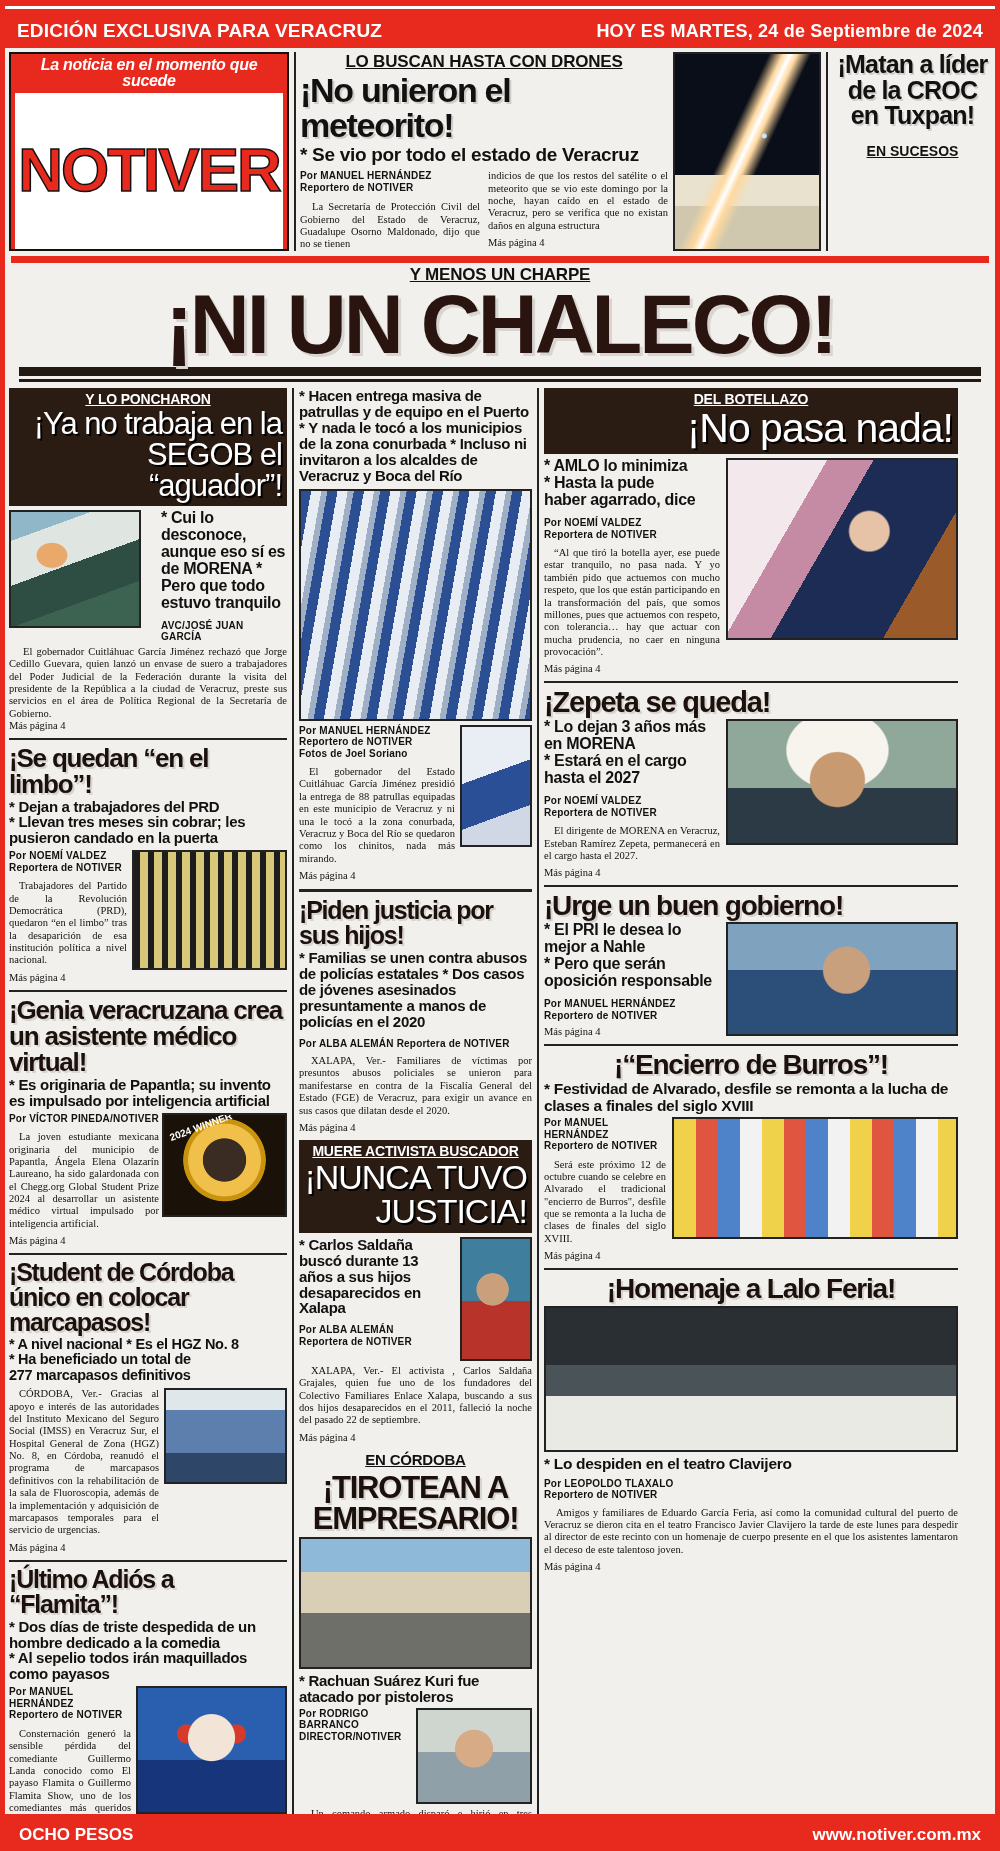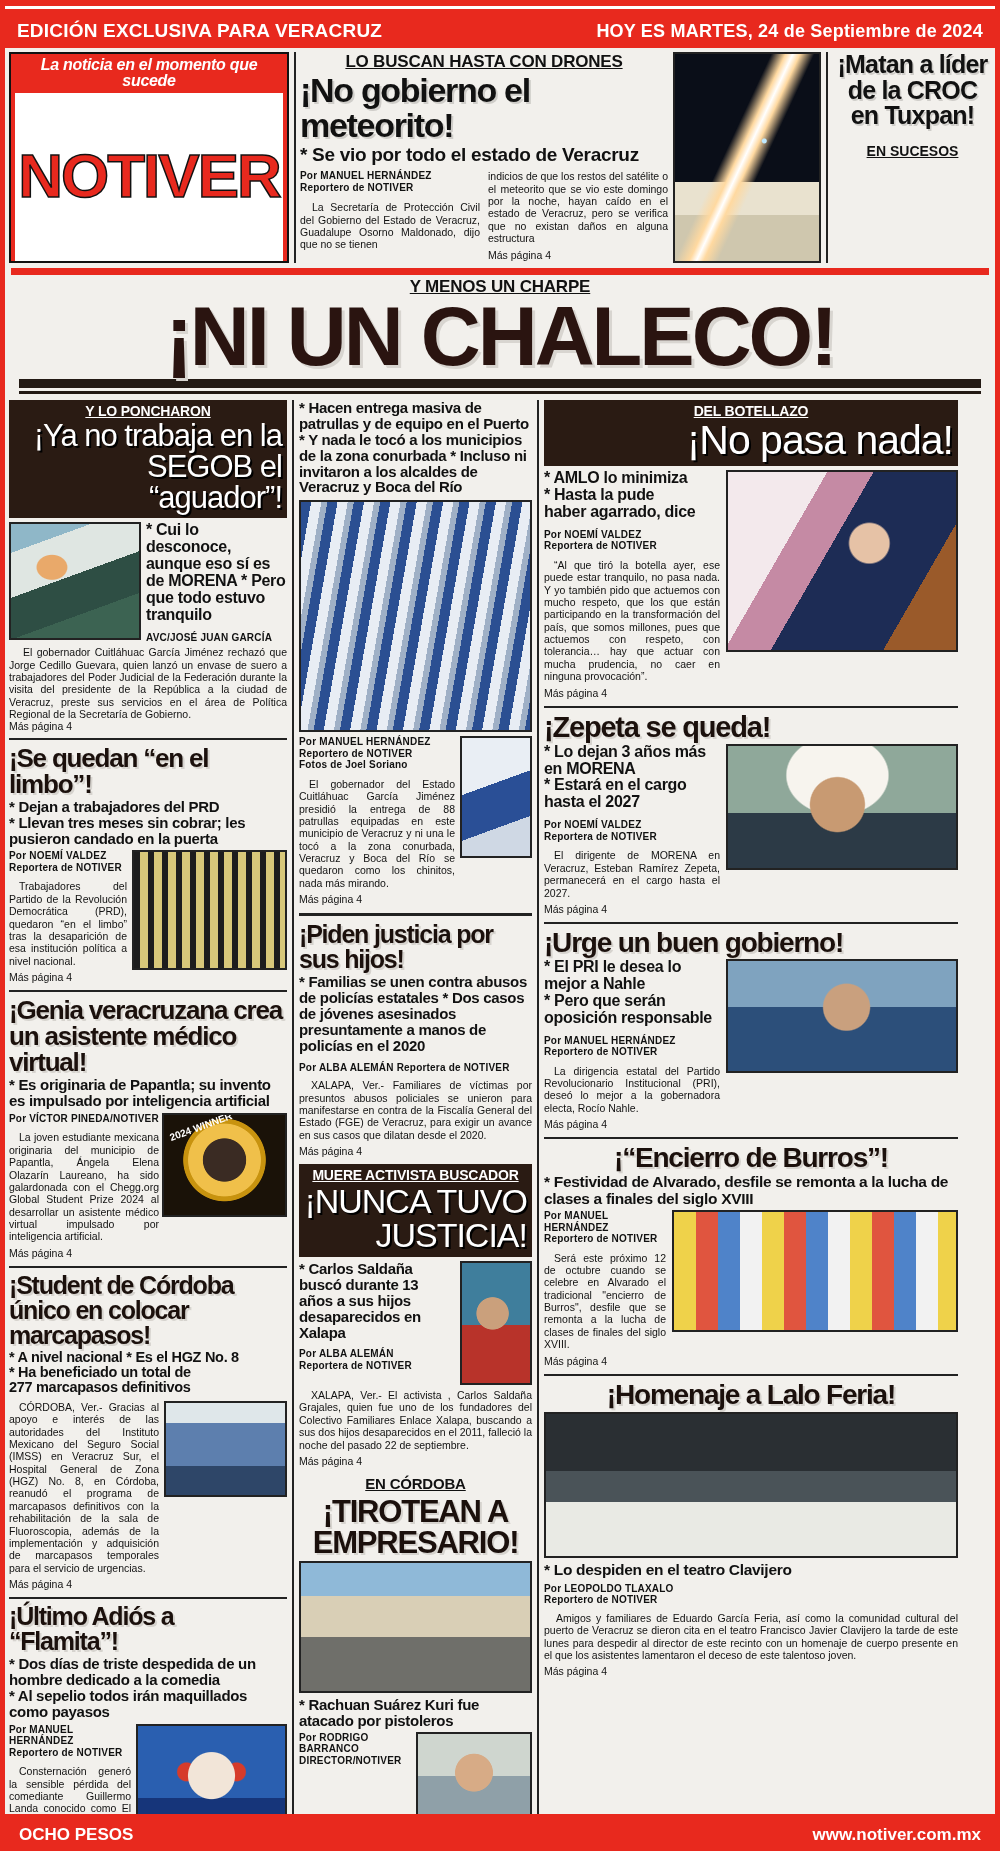--- a/index.html
+++ b/index.html
@@ -40,21 +40,21 @@
 
   .meteor { flex:1; display:flex; flex-direction:column; padding-left:4px;
             border-left:2px solid #222;}
   .kicker { text-align:center; font-weight:bold; font-size:17px; text-decoration:underline;
             letter-spacing:-.2px; }
   .head-met { font-weight:bold; font-size:34px; letter-spacing:-1.3px; line-height:1.02;
               margin:1px 0 2px 0; text-shadow:2px 2px 0 #cfcdc9;}
   .sub-met { font-weight:bold; font-size:19px; letter-spacing:-.3px; margin-bottom:4px;}
   .met-cols { display:flex; gap:8px; }
   .byline { font-size:10px; font-weight:bold; line-height:1.15; letter-spacing:.2px;}
-  .bodytext { font-family:Liberation Sans, sans-serif; font-size:10.5px; line-height:1.18;
+  .bodytext { font-family:Liberation Serif, serif; font-size:10.5px; line-height:1.18;
               text-align:justify; hyphens:auto; }
 
   .met-photo { width:148px; border:2px solid #222; background:#0b0d14; overflow:hidden;
                position:relative; }
   .croc { width:165px; padding-left:6px; border-left:2px solid #222; text-align:center; }
   .croc h3 { margin:0; font-weight:bold; font-size:25px; line-height:1.02; letter-spacing:-.8px;
              text-shadow:1.5px 1.5px 0 #cfcdc9;}
   .croc .ensucesos { margin-top:14px; font-weight:bold; font-size:14px; text-decoration:underline;}
 
   
@@ -164,21 +164,21 @@
 
     <div class="logo-box">
       <div class="logo-slogan">La noticia en el momento que sucede</div>
       <div class="logo-word">
         <span>NOTIVER</span>
       </div>
     </div>
 
     <div class="meteor">
       <div class="kicker">LO BUSCAN HASTA CON DRONES</div>
-      <div class="head-met">¡No gobierno el meteorito!</div>
+      <div class="head-met">¡No unieron el meteorito!</div>
       <div class="sub-met">* Se vio por todo el estado de Veracruz</div>
       <div class="met-cols">
         <div style="width:50%">
           <div class="byline">Por MANUEL HERNÁNDEZ</div>
           <div class="byline">Reportero de NOTIVER</div>
           <div class="bodytext" style="margin-top:8px;text-indent:12px">La Secretaría de Protección Civil del Gobierno del Estado de Veracruz, Guadalupe Osorno Maldonado, dijo que no se tienen</div>
         </div>
         <div style="width:50%">
           <div class="bodytext">indicios de que los restos del satélite o el meteorito que se vio este domingo por la noche, hayan caído en el estado de Veracruz, pero se verifica que no existan daños en alguna estructura</div>
           <span class="bodytext more">Más página 4</span>
@@ -205,21 +205,21 @@
 
   <div class="cols">
 
     <div class="col colL">
 
       <div>
         <div class="darkbox">
           <div class="dk">Y LO PONCHARON</div>
           <h2 style="font-size:31px">¡Ya no trabaja en la SEGOB el “aguador”!</h2>
         </div>
-        <div style="display:flex;gap:5px;margin-top:4px">
+        <div style="display:flex;gap:20px;margin-top:4px">
           <div class="photo ph-aguador" style="width:132px;height:118px"></div>
           <div style="flex:1">
             <div class="bullets" style="font-size:16px">* Cui lo desconoce, aunque eso sí es de MORENA
 * Pero que todo estuvo tranquilo</div>
             <div class="byline" style="margin-top:8px">AVC/JOSÉ JUAN GARCÍA</div>
           </div>
         </div>
         <div class="bodytext" style="margin-top:3px;text-indent:14px">El gobernador Cuitláhuac García Jiménez rechazó que Jorge Cedillo Guevara, quien lanzó un envase de suero a trabajadores del Poder Judicial de la Federación durante la visita del presidente de la República a la ciudad de Veracruz, preste sus servicios en el área de Política Regional de la Secretaría de Gobierno.</div>
         <div class="bodytext more">Más página 4</div>
       </div>
@@ -398,21 +398,20 @@
       <div class="hr-thin"></div>
 
       <div>
         <h2 class="blk" style="font-size:28px">¡Urge un buen gobierno!</h2>
         <div style="display:flex;gap:6px;margin-top:2px">
           <div style="width:176px">
             <div class="bullets" style="font-size:16px;white-space:pre-line">* El PRI le desea lo mejor a Nahle
 * Pero que serán oposición responsable</div>
             <div class="byline" style="margin-top:8px">Por MANUEL HERNÁNDEZ</div>
             <div class="byline">Reportero de NOTIVER</div>
-            <div class="bodytext" style="margin-top:7px;text-indent:10px">La dirigencia estatal del Partido Revolucionario Institucional (PRI), deseó lo mejor a la gobernadora electa, Rocío Nahle.</div>
             <span class="bodytext more">Más página 4</span>
           </div>
           <div class="photo ph-pri" style="flex:1;height:114px"></div>
         </div>
       </div>
 
       <div class="hr-thin"></div>
 
       <div>
         <h2 class="blk" style="font-size:28px;text-align:center">¡“Encierro de Burros”!</h2>

